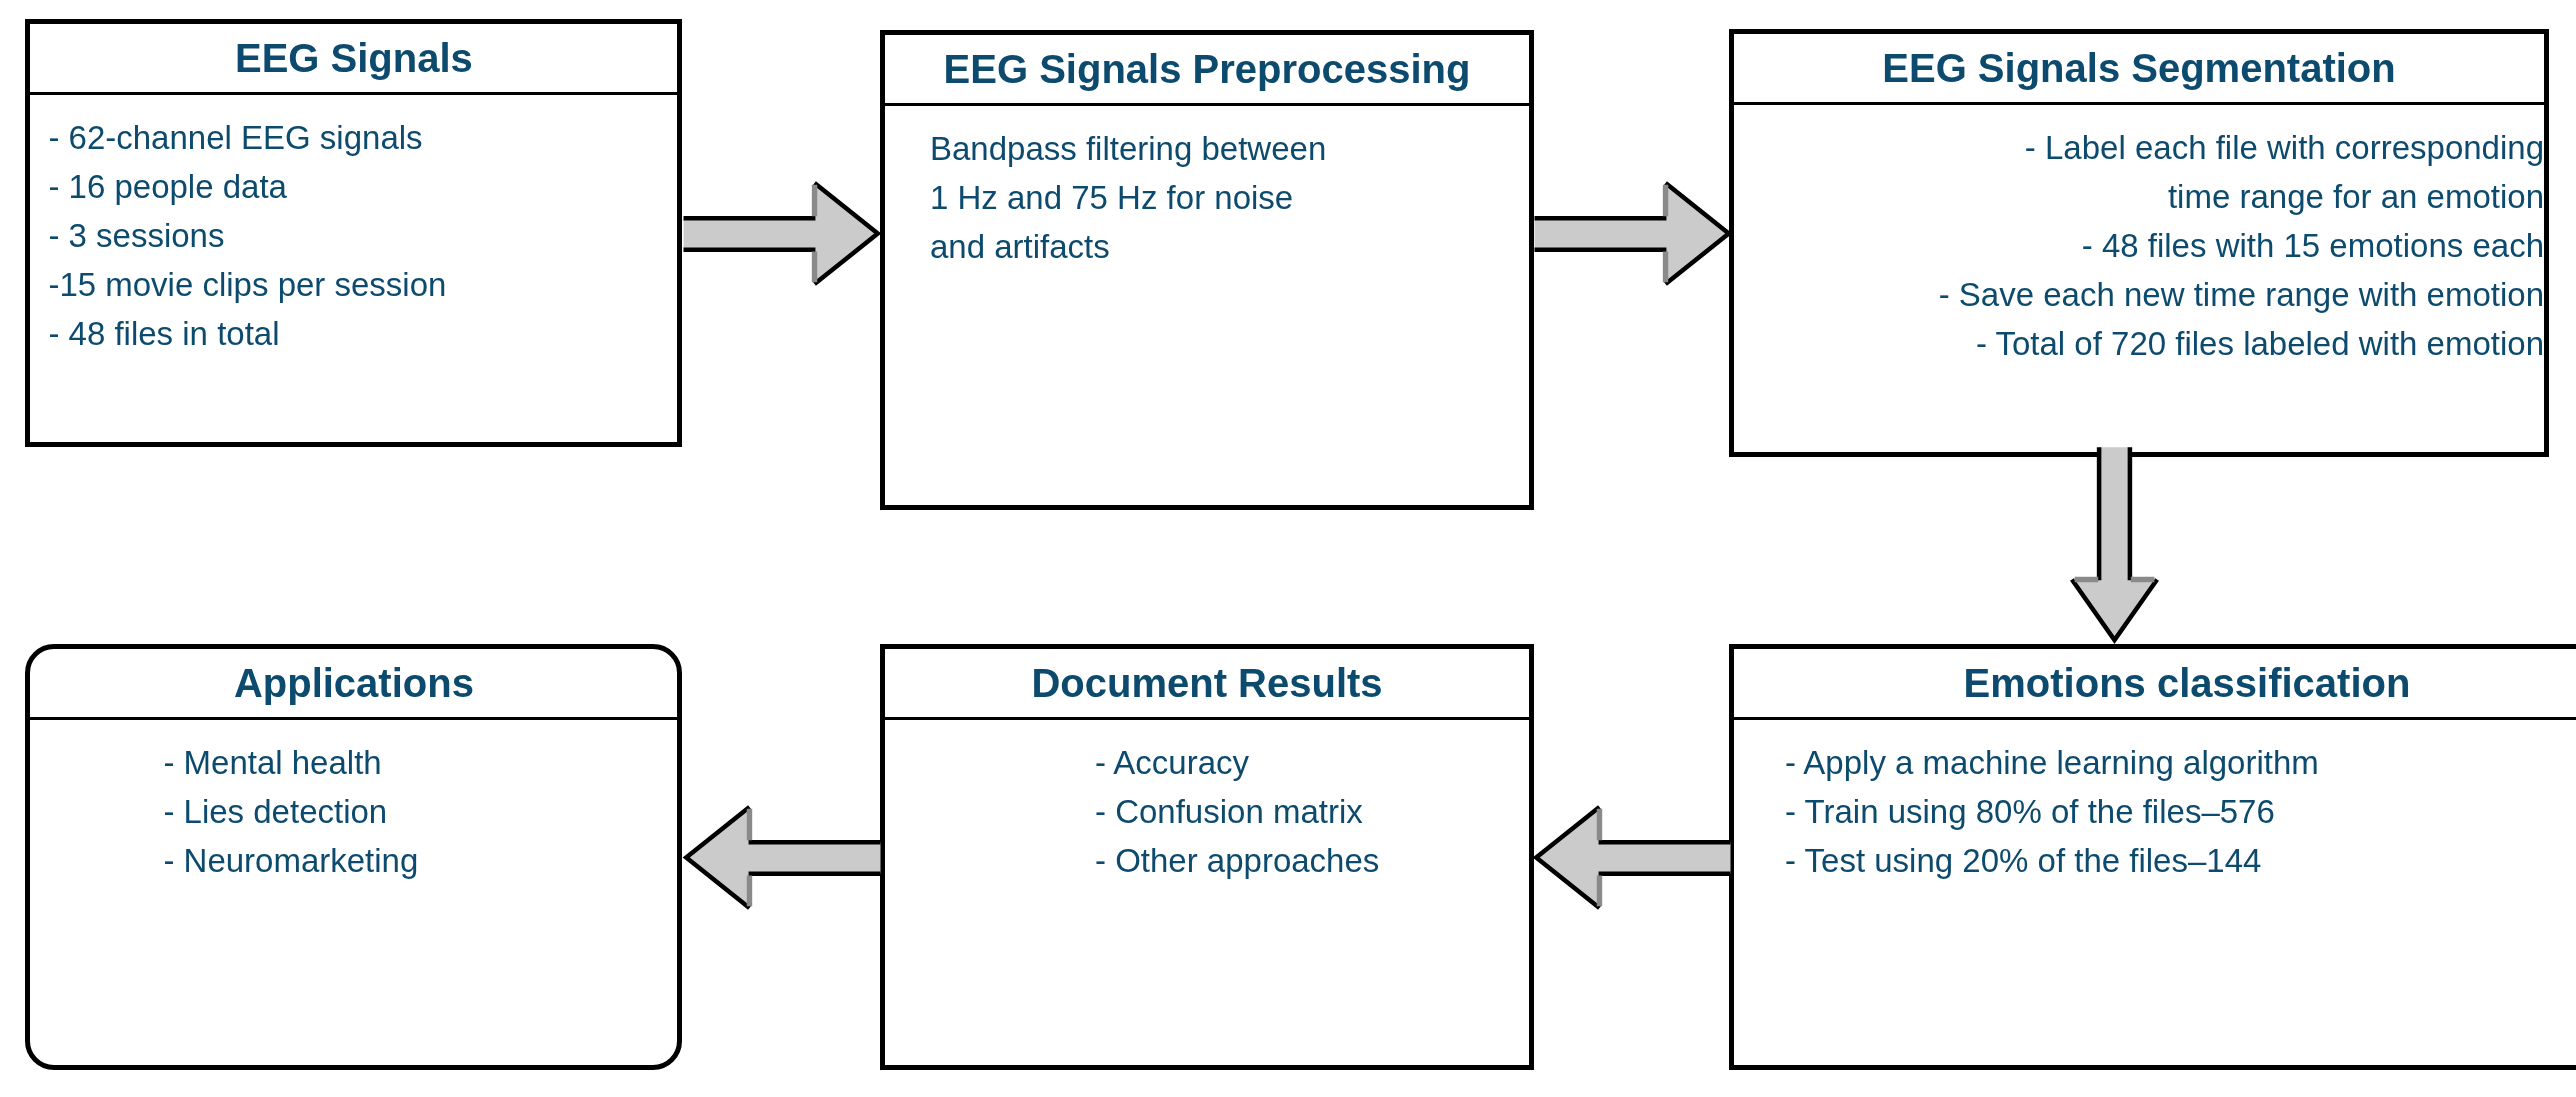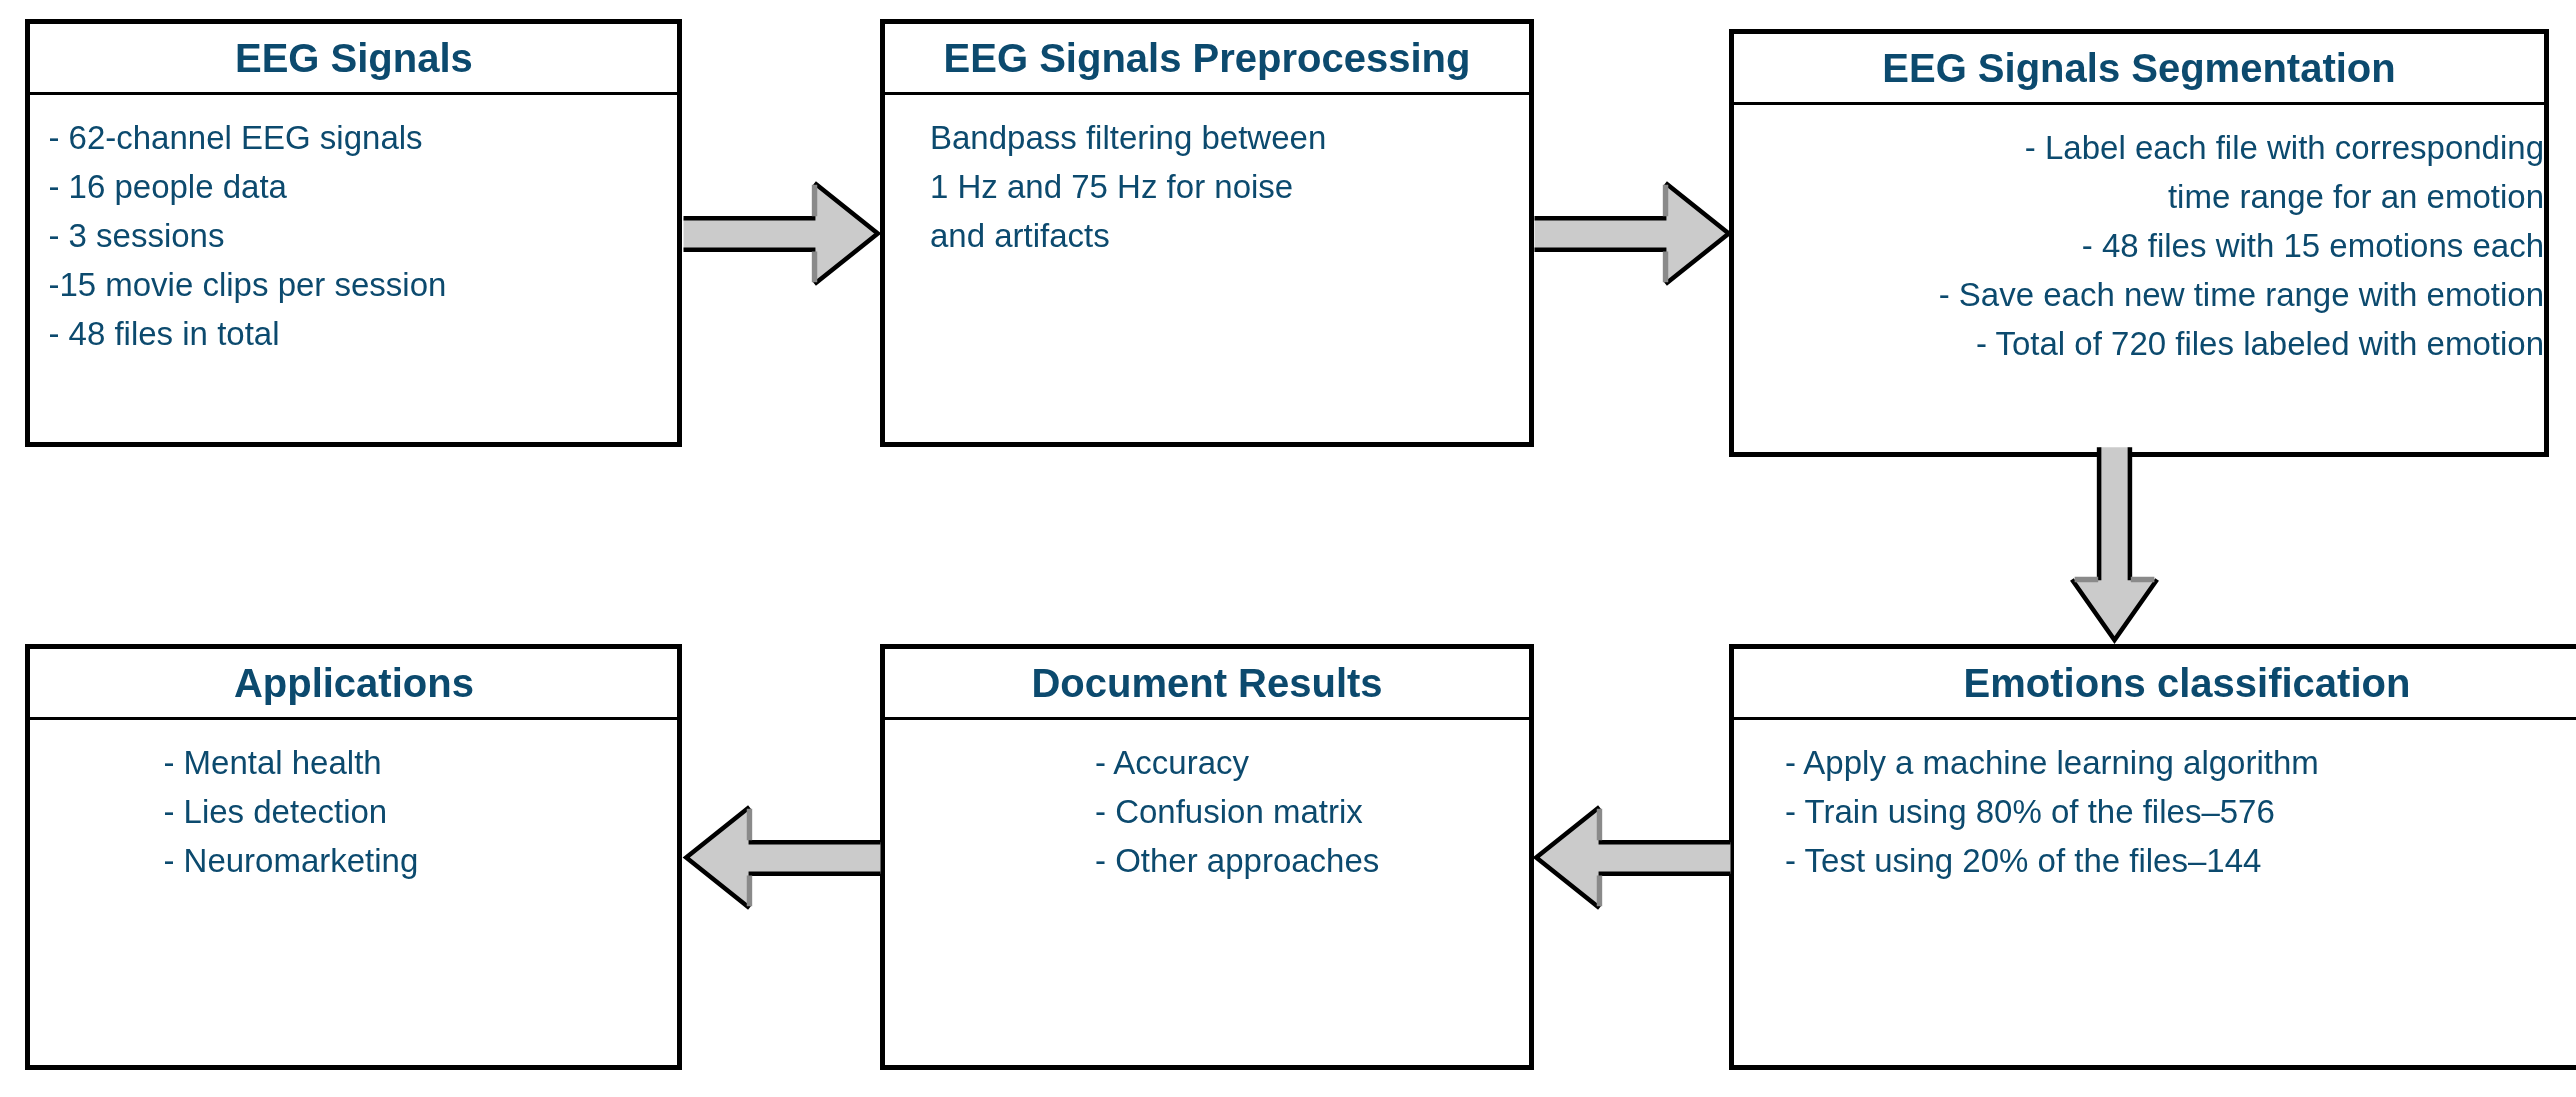--- a/index.html
+++ b/index.html
@@ -27,23 +27,23 @@
     letter-spacing:0px;
   }
   .box-body{
     font-size:33px;
     line-height:49px;
     padding-top:18px;
     white-space:nowrap;
   }
   
   .b1{left:25.4px;  top:19px;  width:657px; height:428px;}
-  .b2{left:880px; top:19px;  width:654px; height:428px;}
+  .b2{left:880px; top:30px;  width:654px; height:480px;}
   .b3{left:1729px;top:19px;  width:820px; height:428px;margin-top:10px;}
-  .b4{left:25.4px;  top:644px; width:657px; height:426px;}
+  .b4{left:25.4px;  top:644px; width:657px; height:426px;border-radius:29px;}
   .b5{left:880px; top:644px; width:654px; height:426px;}
   .b6{left:1729px;top:644px; width:916px; height:426px;}
   
   .b1 .box-body{padding-left:18px;}
   .b2 .box-body{padding-left:45px;}
   .b3 .box-body{padding-left:12.7px;text-align:right;}
   .b4 .box-body{padding-left:133px;}
   .b5 .box-body{padding-left:182px;margin-left:28px;}
   .b6 .box-body{padding-left:51px;}
   .arrow{position:absolute;overflow:visible;}

